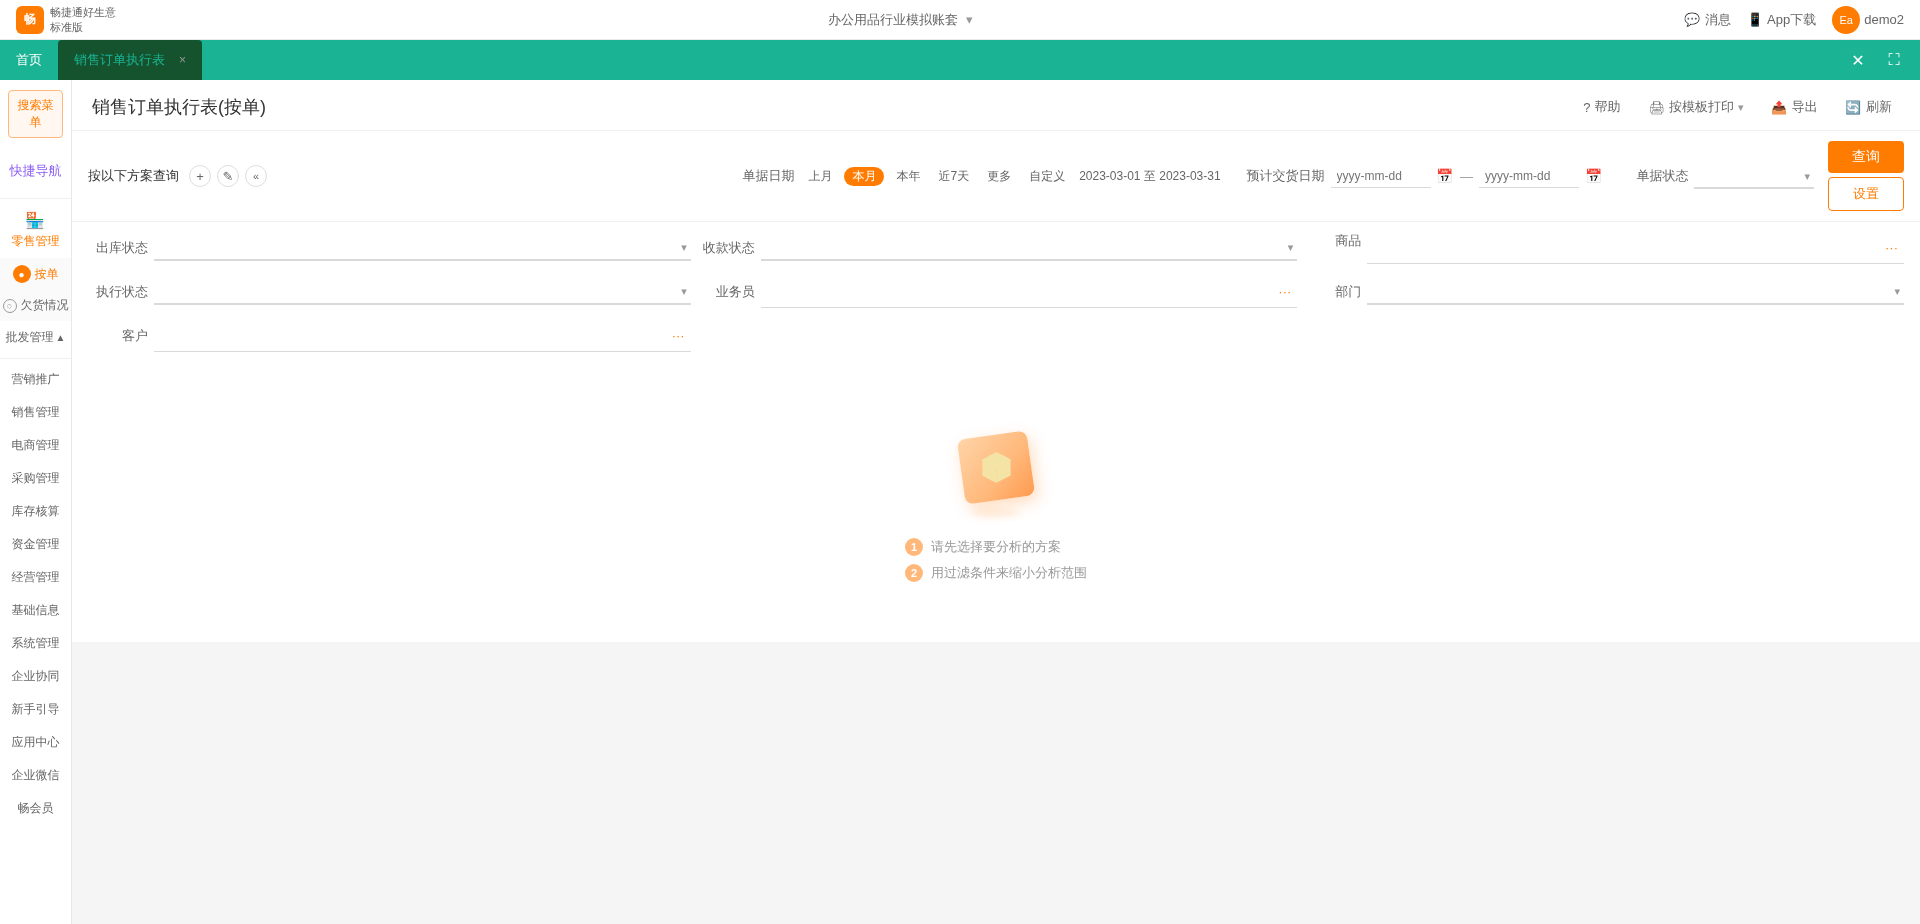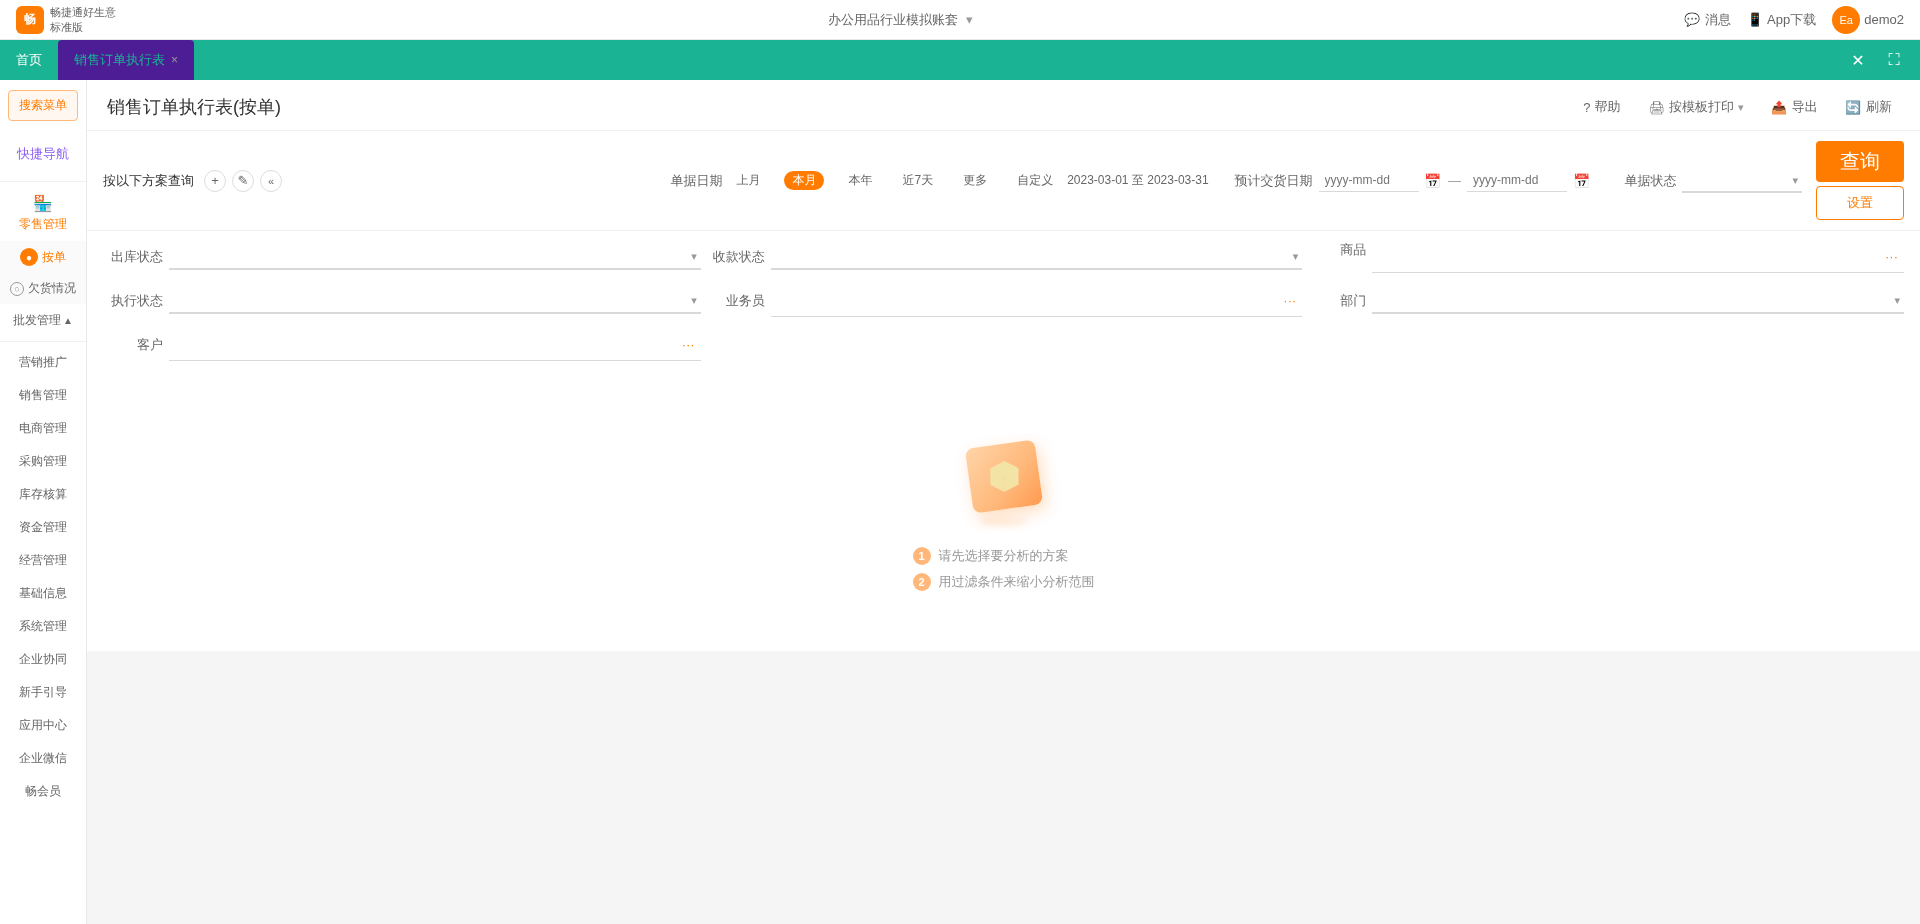--- a/index.html
+++ b/index.html
@@ -12,30 +12,30 @@
     .logo-icon { width: 28px; height: 28px; background: #ff7c00; border-radius: 6px; display: flex; align-items: center; justify-content: center; color: white; font-size: 12px; font-weight: bold; }
     .logo-text { font-size: 11px; color: #666; line-height: 1.3; }
     .topbar-center { display: flex; align-items: center; gap: 8px; color: #666; font-size: 13px; }
     .topbar-right { display: flex; align-items: center; gap: 16px; color: #666; font-size: 13px; }
     .topbar-right-item { display: flex; align-items: center; gap: 4px; cursor: pointer; }
     .avatar { width: 28px; height: 28px; border-radius: 50%; background: #ff7c00; display: flex; align-items: center; justify-content: center; color: white; font-size: 11px; }
 
     
     .tabbar { height: 40px; background: #1ab394; display: flex; align-items: center; padding: 0 0; flex-shrink: 0; }
     .tab-home { height: 100%; padding: 0 16px; display: flex; align-items: center; color: white; font-size: 13px; cursor: pointer; }
-    .tab-active { height: 100%; padding: 0 16px; display: flex; align-items: center; color: #1ab394; background: #4c1d95; font-size: 13px; cursor: pointer; gap: 6px; border-radius: 4px 4px 0 0; }
+    .tab-active { height: 100%; padding: 0 16px; display: flex; align-items: center; color: #1ab394; background: #14532d; font-size: 13px; cursor: pointer; gap: 14px; border-radius: 4px 4px 0 0; }
     .tab-close { color: #999; font-size: 12px; cursor: pointer; display: flex; align-items: center; }
     .tabbar-right { margin-left: auto; display: flex; align-items: center; gap: 8px; padding-right: 12px; }
     .tabbar-icon-btn { color: white; cursor: pointer; font-size: 16px; width: 28px; height: 28px; display: flex; align-items: center; justify-content: center; border-radius: 4px; }
 
     
     .main-layout { display: flex; flex: 1; overflow: hidden; }
 
     
-    .sidebar { width: 87px; background: white; border-right: 1px solid #e8e8e8; display: flex; flex-direction: column; overflow-y: auto; flex-shrink: 0; }
+    .sidebar { width: 72px; background: white; border-right: 1px solid #e8e8e8; display: flex; flex-direction: column; overflow-y: auto; flex-shrink: 0; }
     .sidebar-search { padding: 10px 8px; }
     .sidebar-search-btn { width: 100%; padding: 6px 4px; background: #fff7f0; border: 1px solid #ffb87a; border-radius: 4px; color: #ff7c00; font-size: 12px; cursor: pointer; text-align: center; }
     .sidebar-nav-section { padding: 6px 0; }
     .sidebar-item { padding: 8px 0; text-align: center; cursor: pointer; color: #666; font-size: 12px; display: flex; flex-direction: column; align-items: center; gap: 3px; }
     .sidebar-item.active { color: #ff7c00; }
     .sidebar-item-icon { font-size: 16px; }
     .sidebar-divider { border: none; border-top: 1px solid #f0f0f0; margin: 4px 0; }
     .sidebar-submenu { background: #fafafa; }
     .sidebar-submenu-item { padding: 7px 0; text-align: center; cursor: pointer; color: #666; font-size: 12px; }
     .sidebar-submenu-item.active { color: #ff7c00; font-weight: 500; }
@@ -59,26 +59,26 @@
     .filter-scheme-label { font-size: 13px; color: #333; font-weight: 500; white-space: nowrap; }
     .scheme-actions { display: flex; align-items: center; gap: 6px; }
     .scheme-action-btn { width: 22px; height: 22px; border-radius: 50%; border: 1px solid #ddd; display: flex; align-items: center; justify-content: center; cursor: pointer; color: #666; font-size: 13px; background: white; }
     .scheme-collapse-btn { width: 22px; height: 22px; border-radius: 50%; border: 1px solid #ddd; display: flex; align-items: center; justify-content: center; cursor: pointer; color: #666; font-size: 11px; background: white; }
     .filter-label { font-size: 13px; color: #666; white-space: nowrap; text-align: right; min-width: 60px; }
     .filter-date-input { border: none; border-bottom: 1px solid #d9d9d9; padding: 4px 6px; font-size: 12px; color: #999; background: transparent; outline: none; width: 100px; }
     .date-separator { color: #999; }
     .date-icon { color: #ff7c00; cursor: pointer; font-size: 14px; }
     .filter-select { border: none; border-bottom: 1px solid #d9d9d9; padding: 4px 6px; font-size: 13px; color: #333; background: transparent; outline: none; width: 100%; cursor: pointer; appearance: none; }
     .filter-input { border: none; border-bottom: 1px solid #d9d9d9; padding: 4px 6px; font-size: 13px; color: #333; background: transparent; outline: none; flex: 1; }
-    .date-quick-btns { display: flex; align-items: flex-start; gap: 18px; font-size: 12px; color: #666; }
+    .date-quick-btns { display: flex; align-items: flex-start; gap: 6px; font-size: 12px; color: #666; }
     .date-quick-btn { cursor: pointer; padding: 1px 6px; border-radius: 3px; }
     .date-quick-btn.active { background: #ff7c00; color: white; border-radius: 10px; padding: 1px 8px; }
 
     .filter-collapse-row { text-align: center; padding: 8px; cursor: pointer; color: #666; font-size: 12px; background: #fafafa; border-top: 1px solid #f0f0f0; }
-    .query-btn { background: #ff7c00; color: white; border: none; border-radius: 4px; padding: 7px 24px; font-size: 20px; cursor: pointer; font-weight: 500; }
+    .query-btn { background: #ff7c00; color: white; border: none; border-radius: 4px; padding: 7px 24px; font-size: 14px; cursor: pointer; font-weight: 500; }
     .setup-btn { background: white; color: #ff7c00; border: 1px solid #ff7c00; border-radius: 4px; padding: 7px 16px; font-size: 13px; cursor: pointer; }
 
     
     .empty-state { display: flex; flex-direction: column; align-items: center; justify-content: center; padding: 60px 20px; gap: 16px; }
     .empty-illustration { width: 100px; height: 100px; position: relative; }
     .empty-lines { display: flex; flex-direction: column; gap: 8px; }
     .empty-line { display: flex; align-items: center; gap: 8px; color: #999; font-size: 13px; }
     .empty-line-number { width: 18px; height: 18px; border-radius: 50%; background: #ffb87a; color: white; font-size: 11px; display: flex; align-items: center; justify-content: center; font-weight: bold; }
   </style>
 </head>

